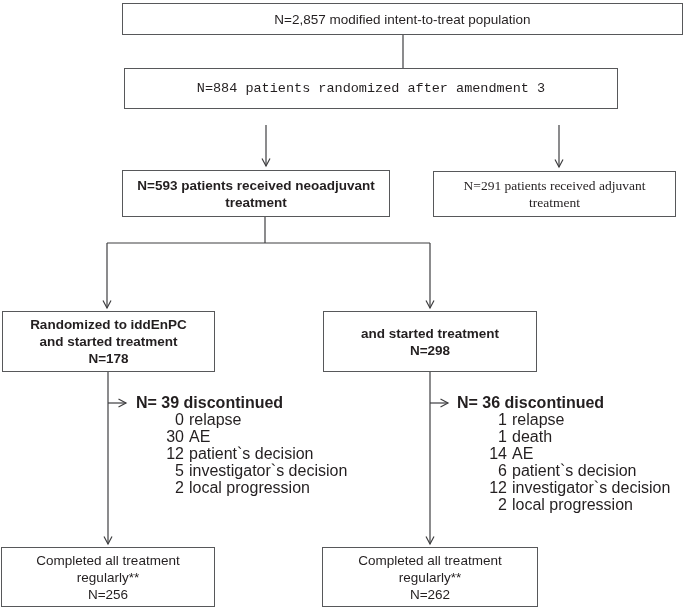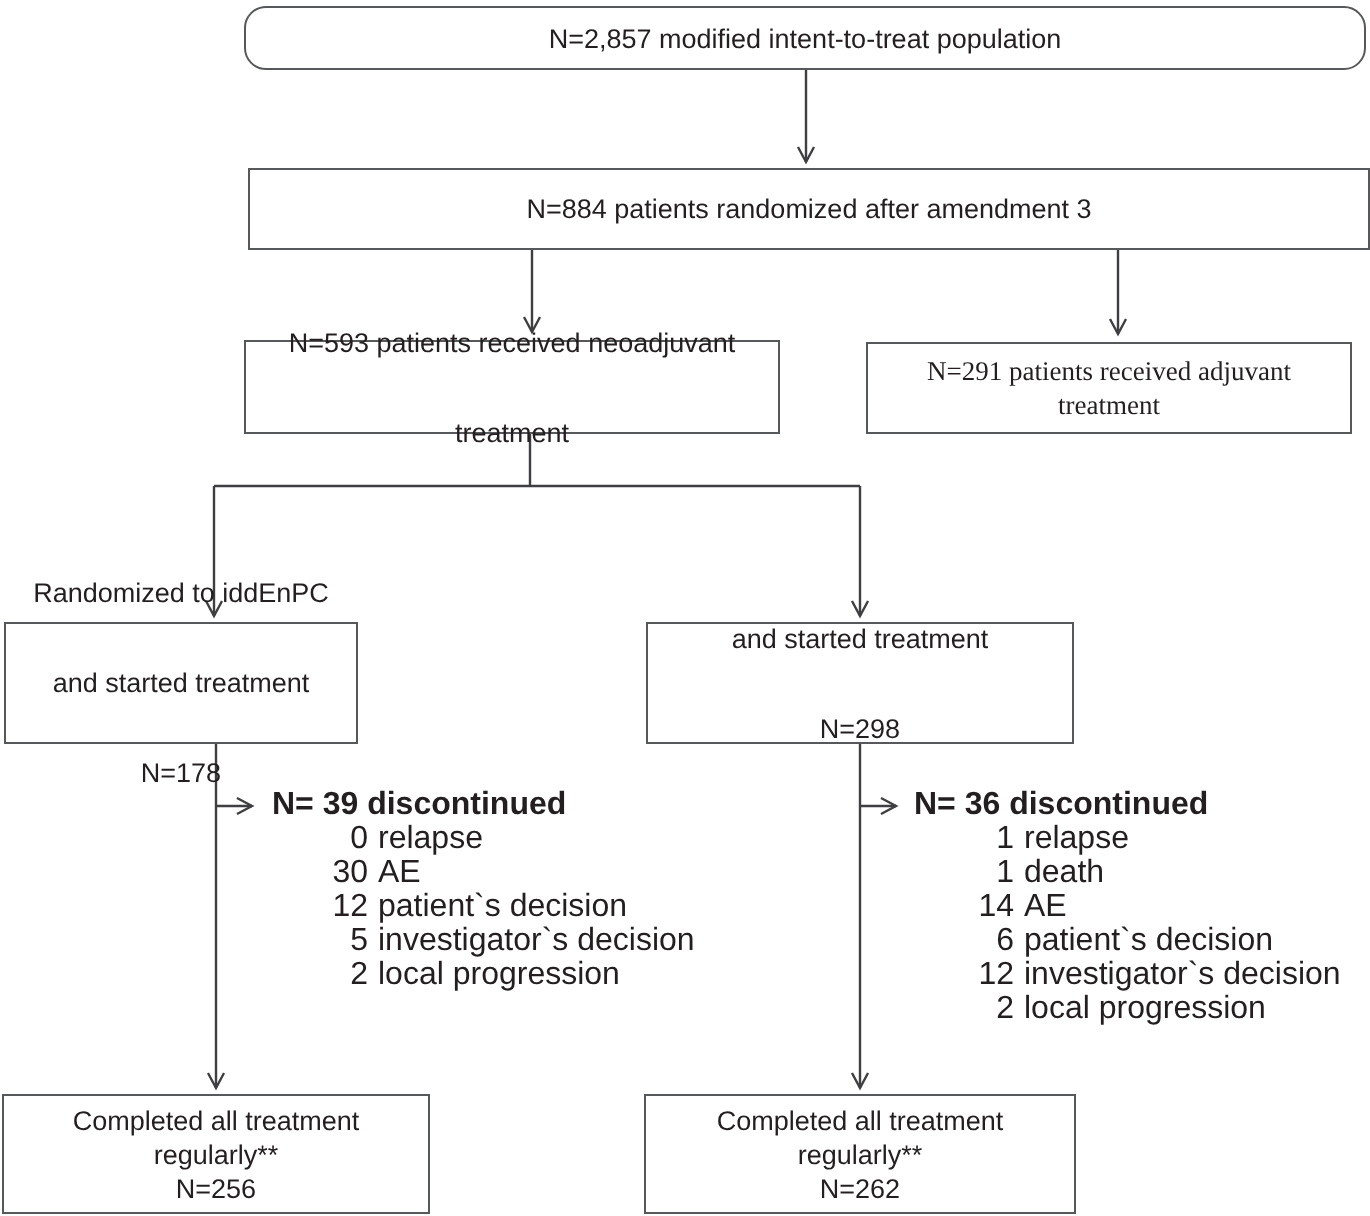--- a/index.html
+++ b/index.html
@@ -25,21 +25,21 @@
     background: #ffffff;
     border: 1.5px solid var(--box_border, #57585a);
     display: flex;
     flex-direction: column;
     align-items: center;
     justify-content: center;
     text-align: center;
     font-size: 13.5px;
     line-height: 17px;
   }
-  .bold { font-weight: normal; gap: 28px; }
+  .bold { font-weight: bold; }
   .disc {
     position: absolute;
     font-size: 16px;
     line-height: 17px;
     white-space: nowrap;
   }
   .disc-header { font-weight: bold; }
   .disc-row { display: flex; }
   .disc-num { display: inline-block; text-align: right; }
   .disc-left .disc-num { width: 48px; }
@@ -63,39 +63,39 @@
     <line x1="265" y1="217" x2="265" y2="243"></line>
     <line x1="107" y1="243" x2="430" y2="243"></line>
     <line x1="107" y1="243" x2="107" y2="308" marker-end="url(#ah)"></line>
     <line x1="430" y1="243" x2="430" y2="308" marker-end="url(#ah)"></line>
     <line x1="108" y1="372" x2="108" y2="544" marker-end="url(#ah)"></line>
     <line x1="430" y1="372" x2="430" y2="544" marker-end="url(#ah)"></line>
     <line x1="108" y1="403" x2="126" y2="403" marker-end="url(#ah)"></line>
     <line x1="430" y1="403" x2="448" y2="403" marker-end="url(#ah)"></line>
   </svg>
 
-  <div class="box" style="left:122px; top:3px; width:561px; height:32px;border-radius:11px;">
+  <div class="box" style="left:122px; top:3px; width:561px; height:32px;">
     <div>N=2,857 modified intent-to-treat population</div>
   </div>
 
-  <div class="box" style="left:124px; top:84px; width:561px; height:41px;">
+  <div class="box" style="left:124px; top:68px; width:494px; height:41px;font-family:Liberation Mono, monospace;">
     <div>N=884 patients randomized after amendment 3</div>
   </div>
 
   <div class="box bold" style="left:122px; top:170px; width:268px; height:47px;">
     <div>N=593 patients received neoadjuvant</div>
     <div>treatment</div>
   </div>
 
   <div class="box" style="left:433px; top:171px; width:243px; height:46px;font-family:Liberation Serif, serif;">
     <div>N=291 patients received adjuvant</div>
     <div>treatment</div>
   </div>
 
-  <div class="box bold" style="left:2px; top:311px; width:177px; height:61px;">
+  <div class="box bold" style="left:2px; top:311px; width:213px; height:61px;">
     <div>Randomized to iddEnPC</div>
     <div>and started treatment</div>
     <div>N=178</div>
   </div>
 
   <div class="box bold" style="left:323px; top:311px; width:214px; height:61px;">
     <div>and started treatment</div>
     <div>N=298</div>
   </div>
 

